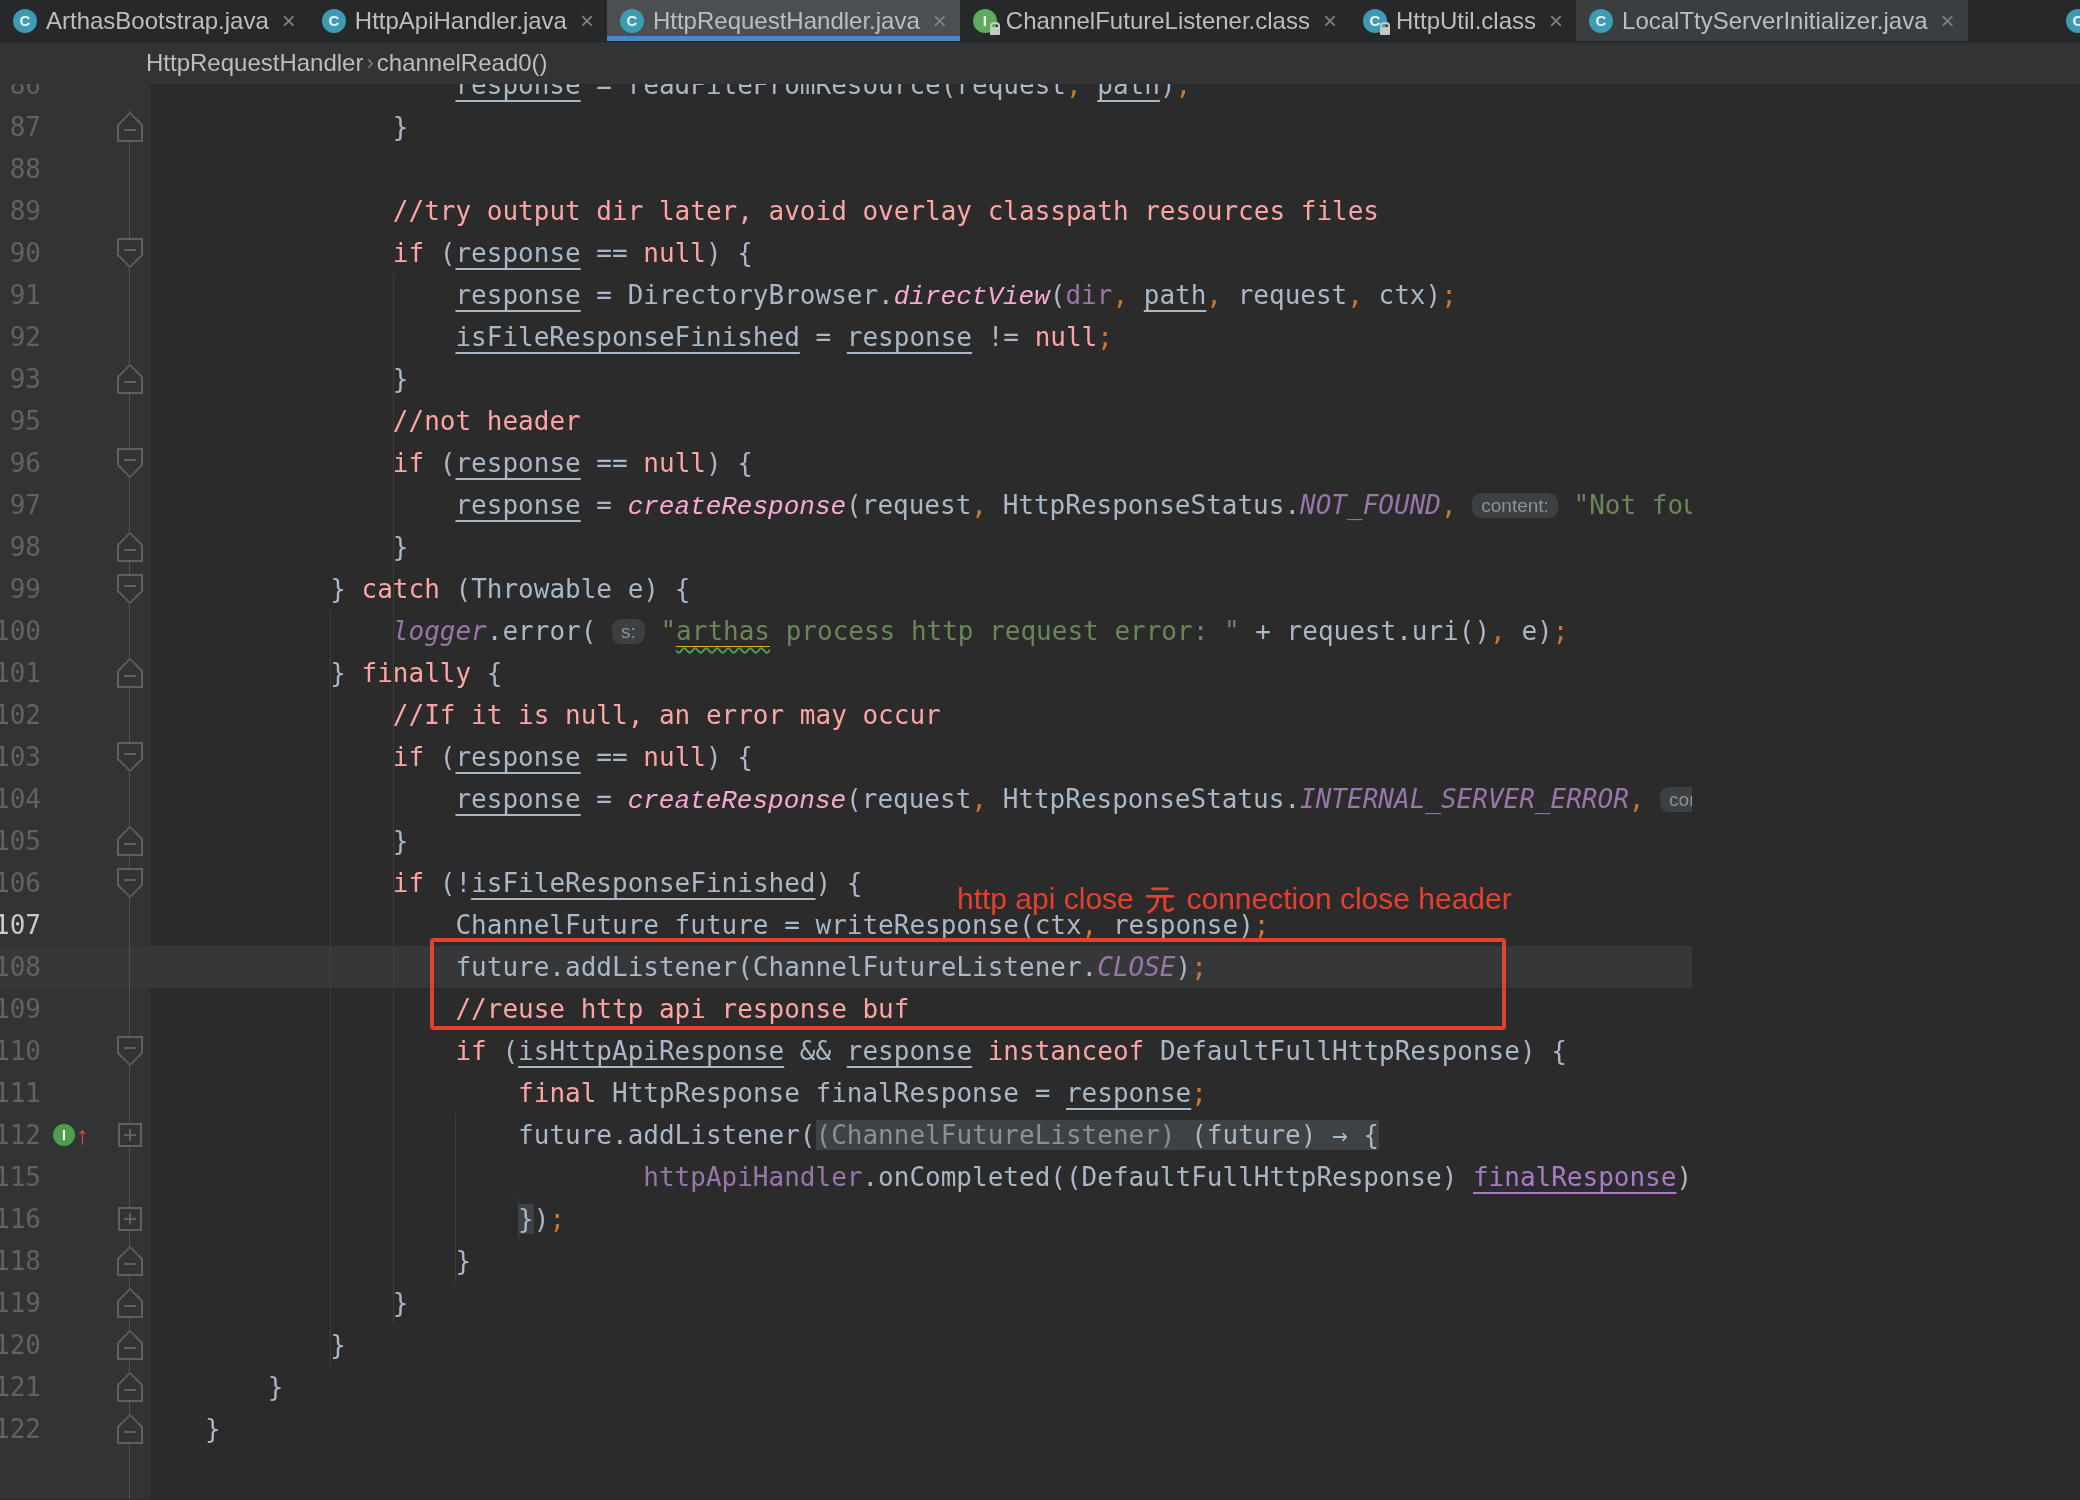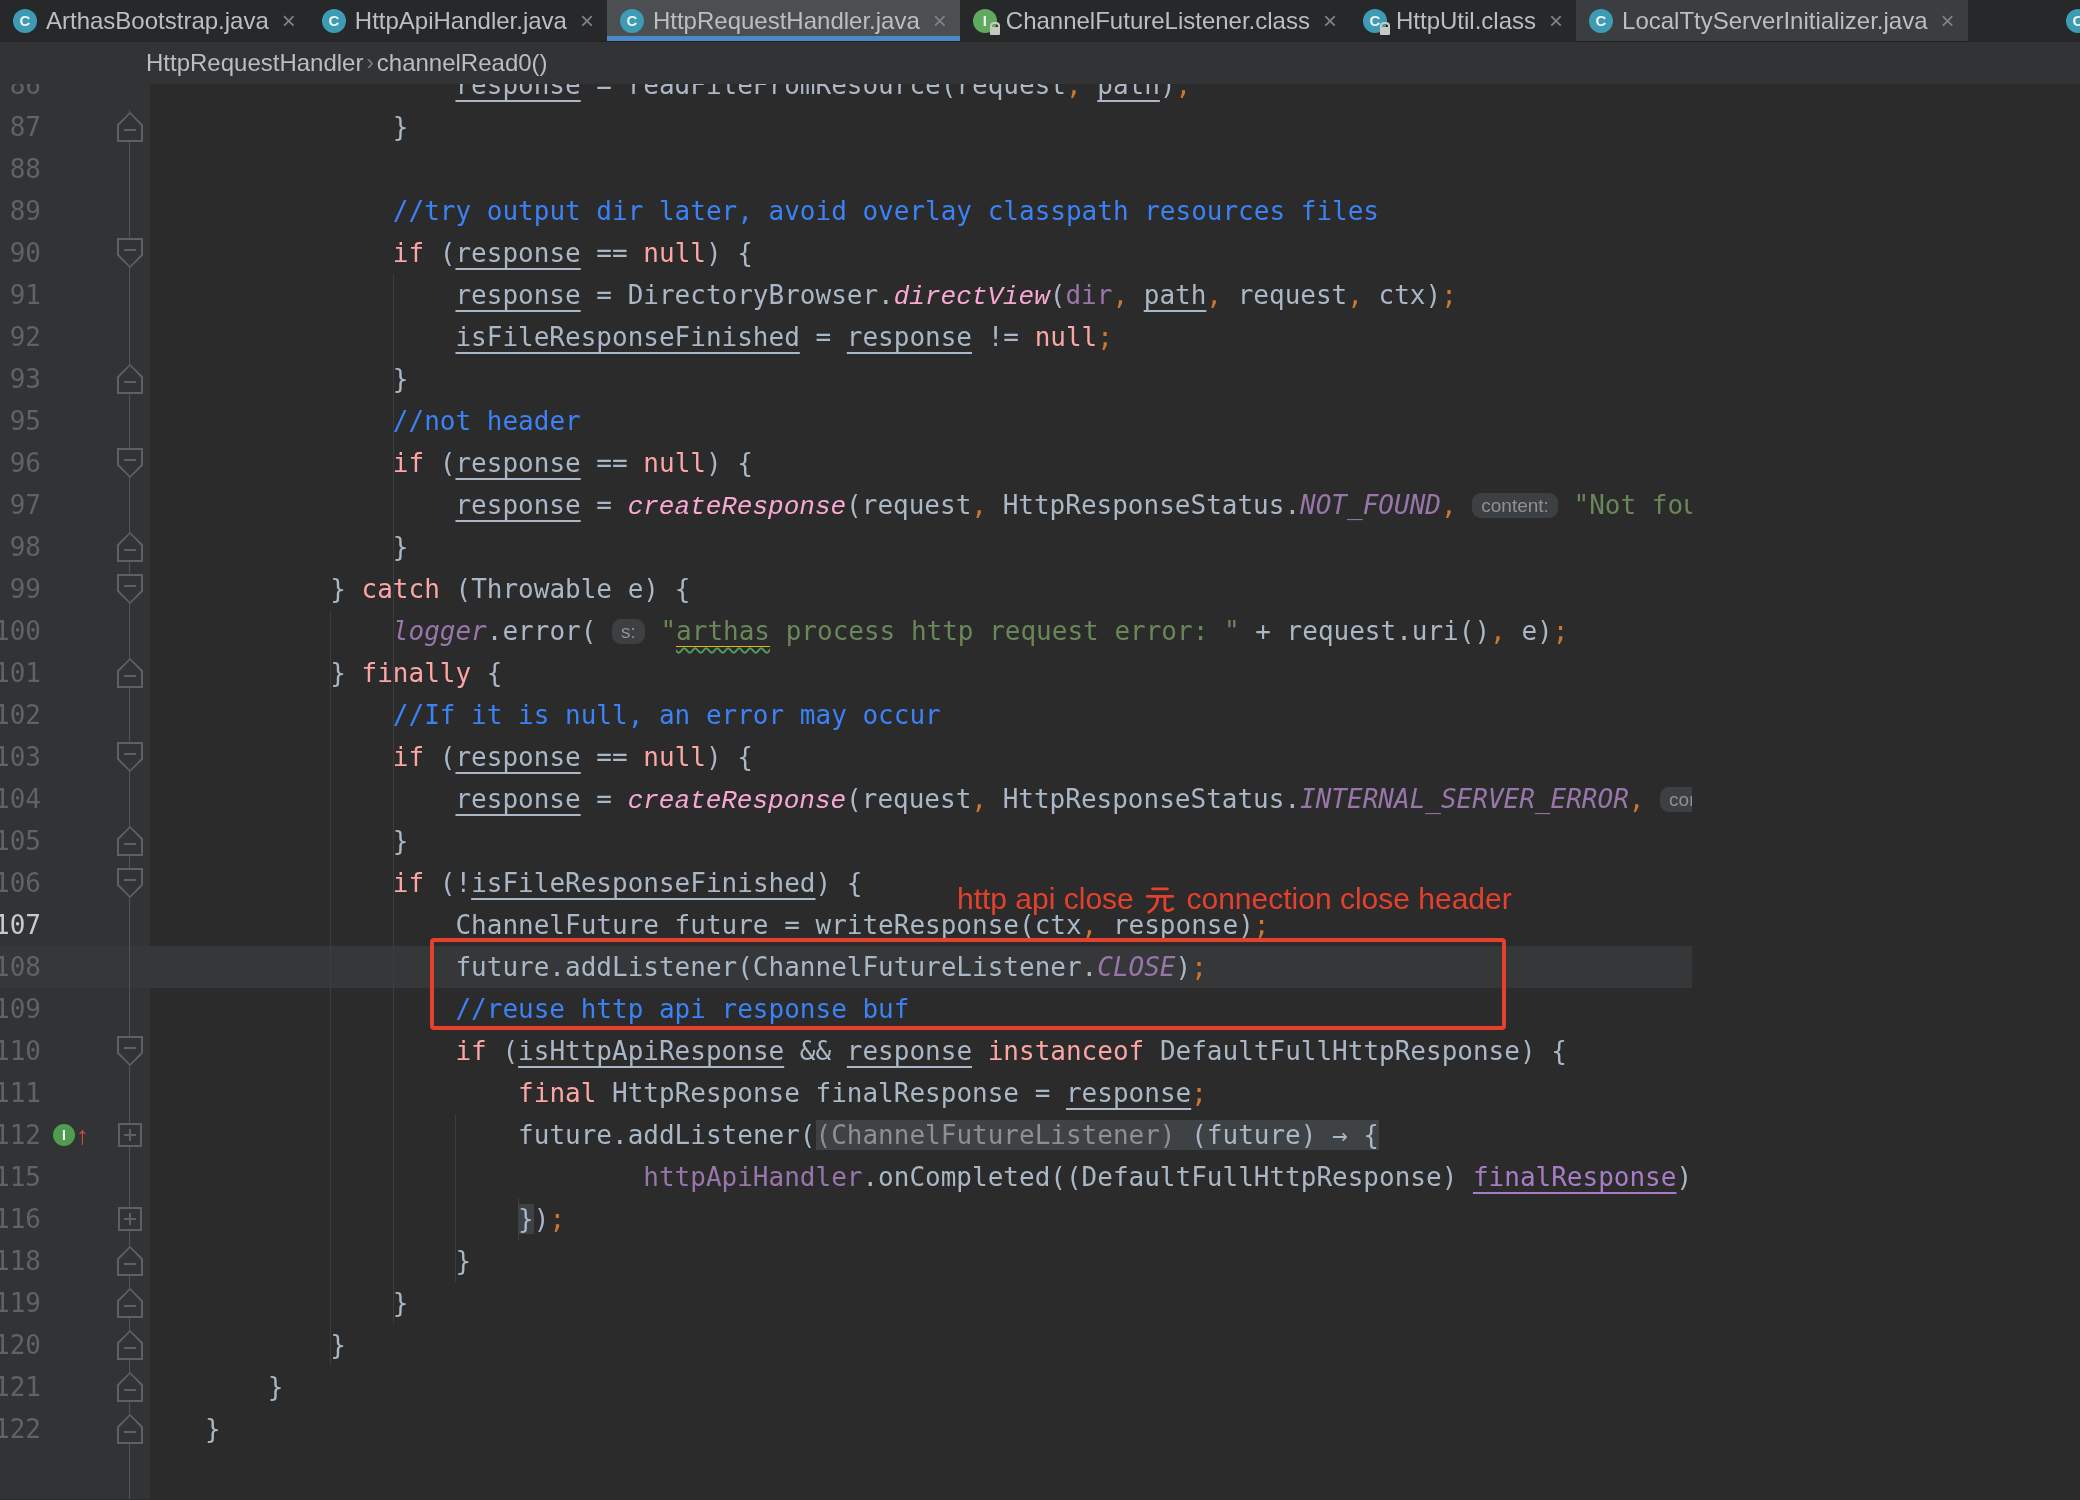--- a/index.html
+++ b/index.html
@@ -61,21 +61,21 @@
   
   .impl { display:flex; align-items:center; }
   .impl .circle { width:22px; height:22px; border-radius:50%; background:#4f9e4f; color:#ffffff; font-size:14px; font-weight:bold;
                   display:flex; align-items:center; justify-content:center; font-style:normal; }
   .impl .arrow { color:#d6503c; font-size:25px; font-weight:bold; margin-left:1px; font-style:normal; line-height:1; }
 
   
   .s-def { color:#a9b7c6; }
   .s-kw  { color:#fca5a5; }
   .s-pun { color:#cc7832; }
-  .s-com { color:#3b82f6;text-align:center; }
+  .s-com { color:#fca5a5;text-align:center; }
   .s-str { color:#6a8759; }
   .s-strw{ color:#6a8759; border-bottom:1px solid #eab308; text-decoration:underline wavy #4f9e5c; text-underline-offset:7px; text-decoration-thickness:2px; }
   .s-fld { color:#9876aa; }
   .s-sfld{ color:#9876aa; font-style:italic; }
   .s-smet{ color:#f9a8d4; font-style:italic;font-family:Liberation Mono, monospace; }
   .s-und { color:#a9b7c6; text-decoration:underline; text-underline-offset:6px; text-decoration-thickness:1.5px; }
   .s-undp{ color:#a87bc7; text-decoration:underline; text-underline-offset:6px; text-decoration-thickness:1.5px; }
   .s-hint{ background:#3d4043; color:#8f9193; border-radius:9px; padding:2px 9px; font-family:"Liberation Sans", sans-serif; font-size:19px; position:relative; top:-2px; }
   .s-fgray { background:#3e4245; color:#8c9093; }
   .s-fdef  { background:#3e4245; color:#a9b7c6; }

